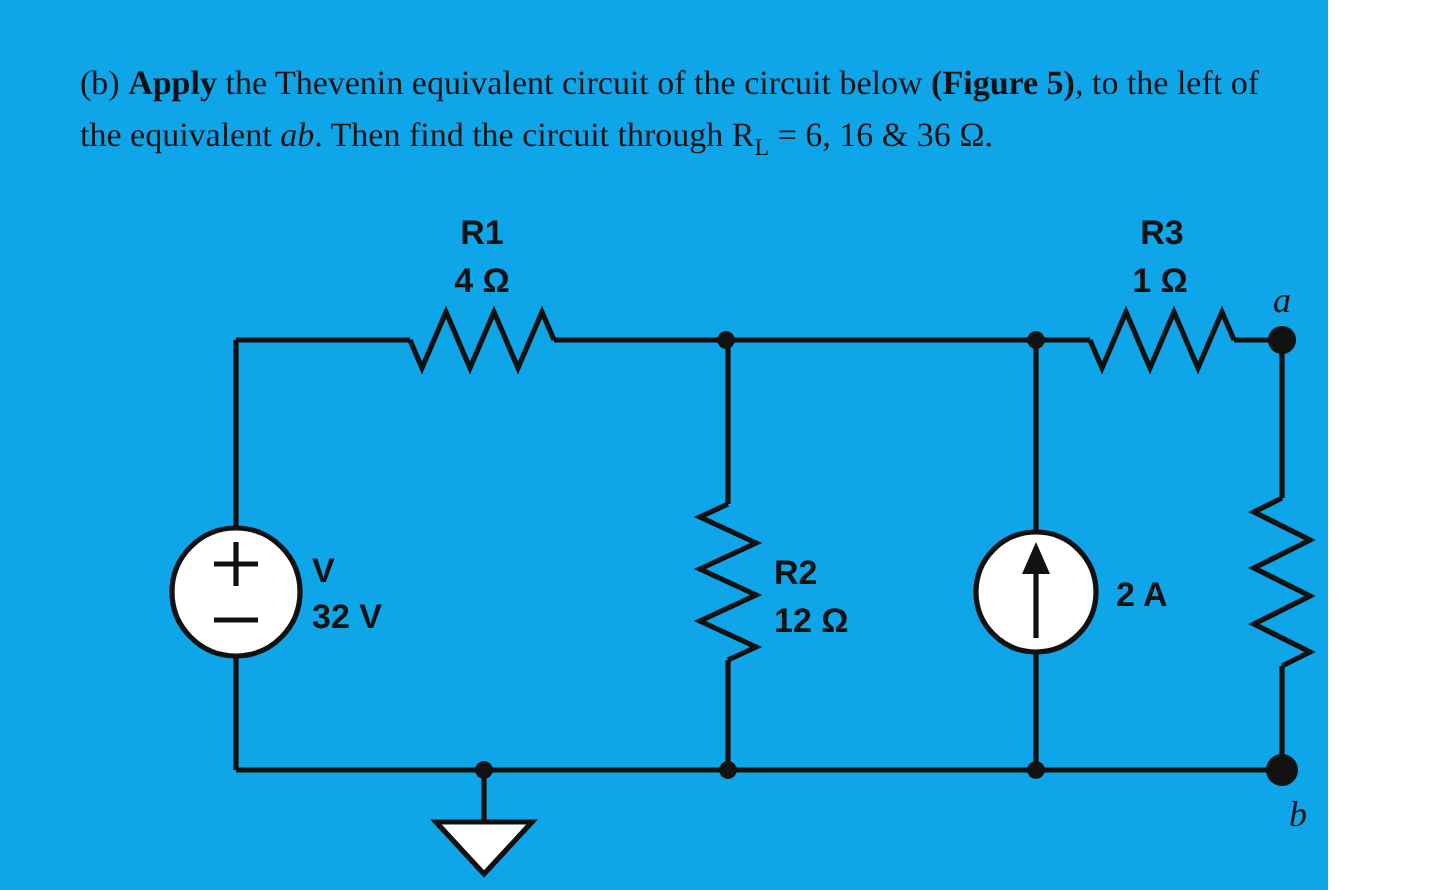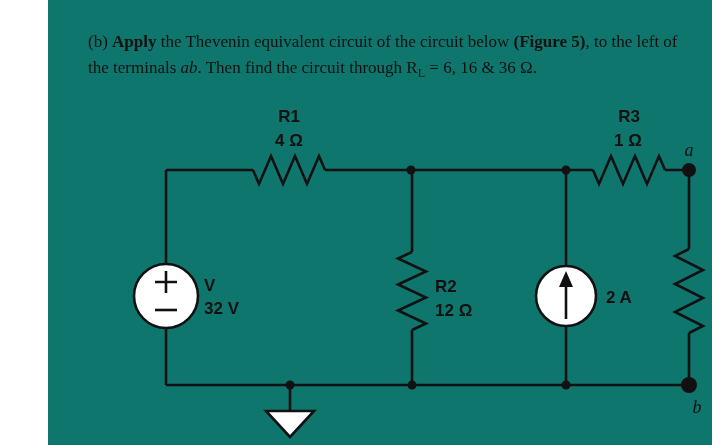--- a/index.html
+++ b/index.html
@@ -4,23 +4,22 @@
 <style>
   html, body {
     margin: 0;
     padding: 0;
     background: #ffffff;
   }
   .page {
     position: relative;
     width: 664px;
     height: 445px;
-    background: #0f766e;
+    background: #0ea5e9;
     overflow: hidden;
-    margin-left: 48px;
   }
   .problem {
     position: absolute;
     left: 40px;
     top: 12px;
     width: 655px;
     font-family: "Liberation Serif", serif;
     font-size: 17px;
     line-height: 26px;
     color: #111111;
@@ -67,21 +66,21 @@
     fill: #111111;
   }
 </style>
 </head>
 <body>
 
 <div class="page">
 
   <p class="problem">
     <span class="line"><span>(b) </span><b>Apply</b><span> the Thevenin equivalent circuit of the circuit below </span><b>(Figure 5)</b><span>, to the left of</span></span>
-    <span class="line"><span>the terminals </span><i>ab</i><span>. Then find the circuit through R</span><sub>L</sub><span> = 6, 16 &amp; 36 Ω.</span></span>
+    <span class="line"><span>the equivalent </span><i>ab</i><span>. Then find the circuit through R</span><sub>L</sub><span> = 6, 16 &amp; 36 Ω.</span></span>
   </p>
 
   <svg class="figure-svg" viewBox="0 0 720 445">
 
     <path class="wire" d="M118 170 H205 M277 170 H545 M617 170 H641
          M118 170 V264 M118 328 V385
          M641 170 V249 M641 333 V385
          M364 170 V252 M364 330 V385
          M518 170 V266 M518 326 V385
          M118 385 H641

